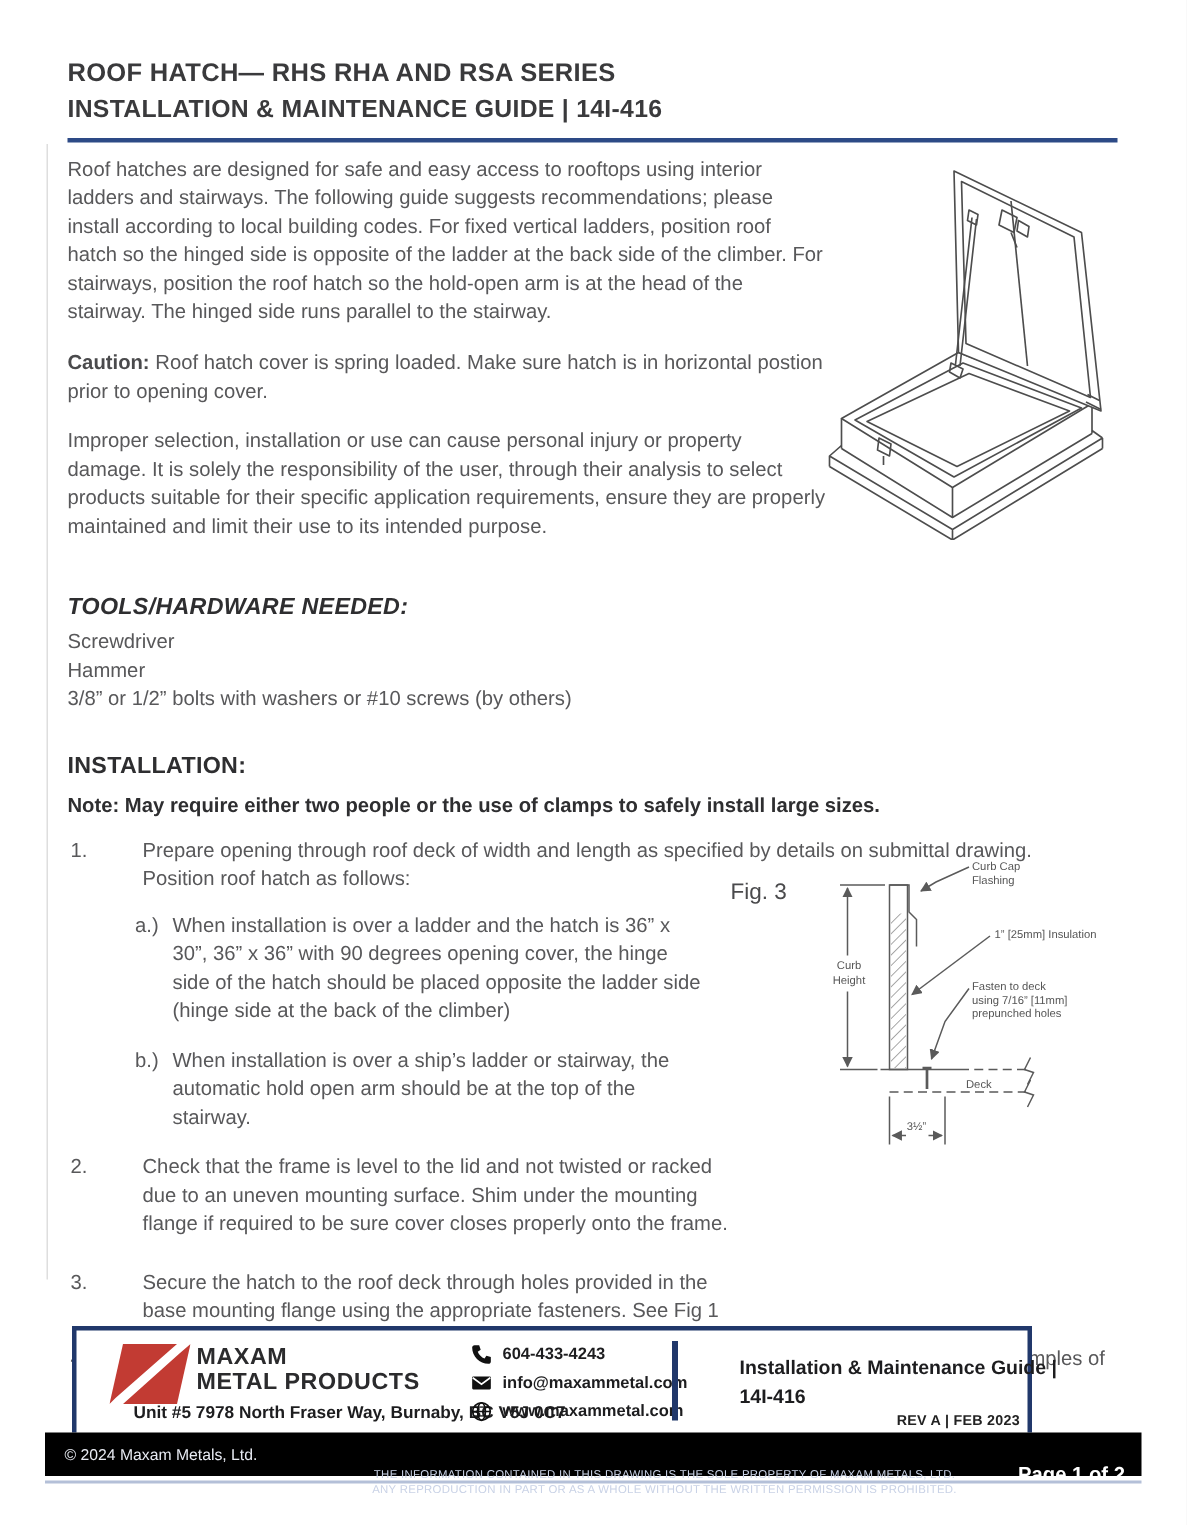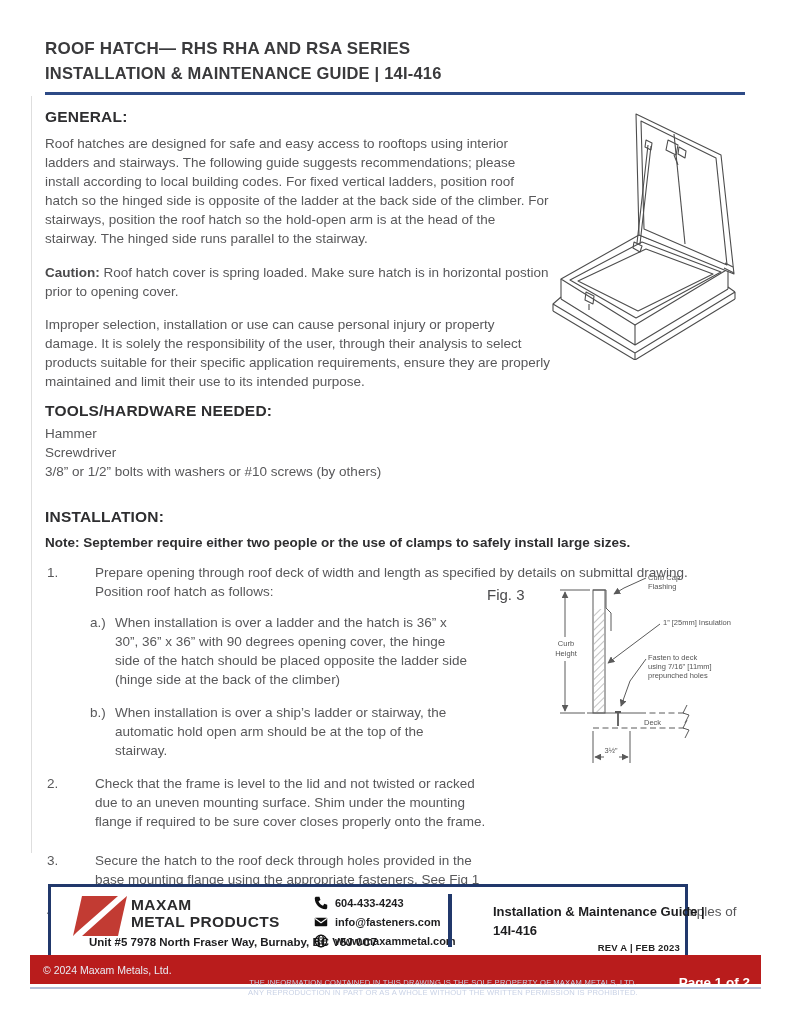--- a/index.html
+++ b/index.html
@@ -17,21 +17,21 @@
 
   .h1 { font-size:15.5px; font-weight:700; color:#2e2e30; letter-spacing:.2px; }
   .body-text { font-size:13.5px; line-height:19px; color:#58585a; }
   .b { font-weight:700; color:#4a4a4c; }
 
   .sec-general .h1 { margin-top:13px; }
   .p1 { margin-top:8px; max-width:505px; }
   .p-caution { margin-top:15px; max-width:505px; }
   .p3 { margin-top:14px; max-width:505px; }
 
-  .sec-tools .h1 { margin-top:11px; }
+  .sec-tools .h1 { margin-top:36px;font-style:italic; }
   .tool-lines { margin-top:4px; }
 
   .sec-install .h1 { margin-top:27px; }
   .note { margin-top:9px; font-size:13.5px; font-weight:700; color:#2e2e30; }
 
   .step { display:flex; margin-top:13px; }
   .step .num { width:50px; flex:0 0 50px; padding-left:2px; font-size:13.5px; line-height:19px; color:#58585a; }
   .step .txt { font-size:13.5px; line-height:19px; color:#58585a; }
   .step .txt.wide { max-width:660px; }
   .step .txt.narrow { max-width:392px; }
@@ -60,21 +60,21 @@
   .contact { position:absolute; left:263px; top:7px; }
   .contact-row { display:flex; align-items:center; height:18px; margin-bottom:1px; }
   .contact-row svg { flex:0 0 14px; }
   .contact-row span { margin-left:7px; font-size:11px; font-weight:700; color:#1d1d1f; }
   .divider { position:absolute; left:397px; top:7px; width:4px; height:53px; background:#21386b; }
   .doc-title { position:absolute; left:442px; top:15px; width:250px; font-size:13px; font-weight:700; color:#1d1d1f; line-height:19px; }
   .rev { position:absolute; right:5px; top:55px; font-size:9.5px; font-weight:700; color:#222; letter-spacing:.2px;margin-left:16px; }
 
   .bottom-bar {
     position:absolute; left:30px; top:955px; width:731px; height:29px;
-    background:#b91c1c; color:#fff; display:flex; align-items:center;
+    background:#000000; color:#fff; display:flex; align-items:center;
   }
   .bar-copy { padding-left:13px; font-size:10.5px; width:205px; flex:0 0 205px; color:#e8ebf3; }
   .bar-disc { flex:1; text-align:center; font-size:7.6px; line-height:9.5px; color:#c9d2e6; letter-spacing:.2px;margin-top:36px; }
   .bar-page { padding-right:11px; font-size:13.5px; font-weight:700; flex:0 0 110px; text-align:right;margin-top:25px; }
   .bottom-line { position:absolute; left:30px; top:987px; width:731px; height:2px; background:#b4c0d8; }
 
   svg text { font-family:"Liberation Sans","DejaVu Sans",sans-serif; }
 </style>
 </head>
 <body>
@@ -84,38 +84,37 @@
 
   <div class="content">
 
     <div>
       <div class="title1">ROOF HATCH— RHS RHA AND RSA SERIES</div>
       <div class="title2">INSTALLATION &amp; MAINTENANCE GUIDE | 14I-416</div>
       <div class="rule"></div>
     </div>
 
     <div class="sec-general">
-      <div class="h1">GENERAL:</div>
       <div class="body-text p1">Roof hatches are designed for safe and easy access to rooftops using interior ladders and stairways. The following guide suggests recommendations; please install according to local building codes. For fixed vertical ladders, position roof hatch so the hinged side is opposite of the ladder at the back side of the climber. For stairways, position the roof hatch so the hold-open arm is at the head of the stairway. The hinged side runs parallel to the stairway.</div>
       <div class="body-text p-caution"><span class="b">Caution:</span><span> Roof hatch cover is spring loaded. Make sure hatch is in horizontal postion prior to opening cover.</span></div>
       <div class="body-text p3">Improper selection, installation or use can cause personal injury or property damage. It is solely the responsibility of the user, through their analysis to select products suitable for their specific application requirements, ensure they are properly maintained and limit their use to its intended purpose.</div>
     </div>
 
     <div class="sec-tools">
       <div class="h1">TOOLS/HARDWARE NEEDED:</div>
       <div class="tool-lines">
+        <div class="body-text">Screwdriver</div>
         <div class="body-text">Hammer</div>
-        <div class="body-text">Screwdriver</div>
         <div class="body-text">3/8” or 1/2” bolts with washers or #10 screws (by others)</div>
       </div>
     </div>
 
     <div class="sec-install">
       <div class="h1">INSTALLATION:</div>
-      <div class="note">Note: September require either two people or the use of clamps to safely install large sizes.</div>
+      <div class="note">Note: May require either two people or the use of clamps to safely install large sizes.</div>
 
       <div class="step">
         <div class="num">1.</div>
         <div class="txt wide">
           <div>Prepare opening through roof deck of width and length as specified by details on submittal drawing.</div>
           <div>Position roof hatch as follows:</div>
         </div>
       </div>
 
       <div class="sub-col">
@@ -240,21 +239,21 @@
         <svg width="14" height="14" viewBox="0 0 18 18">
             <path d="M3,1 L7,1 L8.3,5 L5.8,6.6 C6.8,9.2 9,11.4 11.6,12.4 L13.2,10 L17,11.2 L17,15 C17,16.1 16.1,17 15,17 C7.3,17 1,10.7 1,3 C1,1.9 1.9,1 3,1 Z" fill="#111111"></path>
           </svg>
         <span>604-433-4243</span>
       </div>
       <div class="contact-row">
         <svg width="14" height="14" viewBox="0 0 18 18">
             <rect x="1" y="3.5" width="16" height="11" rx="1" fill="#111111"></rect>
             <path d="M1.5,4.5 L9,10 L16.5,4.5" stroke="#ffffff" stroke-width="1.4" fill="none"></path>
           </svg>
-        <span>info@fasteners.com</span>
+        <span>info@maxammetal.com</span>
       </div>
       <div class="contact-row">
         <svg width="14" height="14" viewBox="0 0 18 18">
             <circle cx="9" cy="9" r="7.5" fill="none" stroke="#111111" stroke-width="1.5"></circle>
             <ellipse cx="9" cy="9" rx="3.4" ry="7.5" fill="none" stroke="#111111" stroke-width="1.3"></ellipse>
             <line x1="1.5" y1="9" x2="16.5" y2="9" stroke="#111111" stroke-width="1.3"></line>
             <line x1="2.5" y1="5.2" x2="15.5" y2="5.2" stroke="#111111" stroke-width="1.1"></line>
             <line x1="2.5" y1="12.8" x2="15.5" y2="12.8" stroke="#111111" stroke-width="1.1"></line>
           </svg>
         <span>www.maxammetal.com</span>

